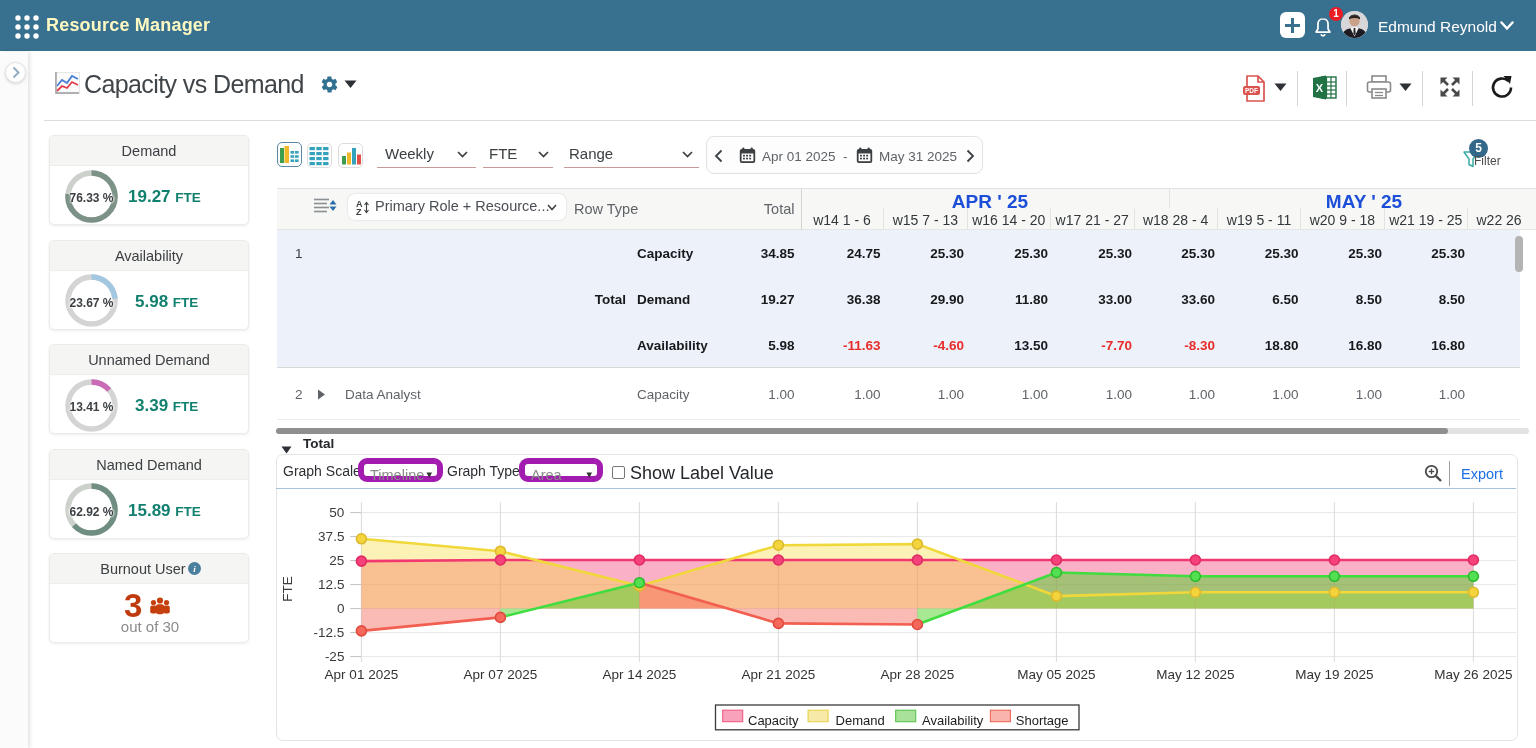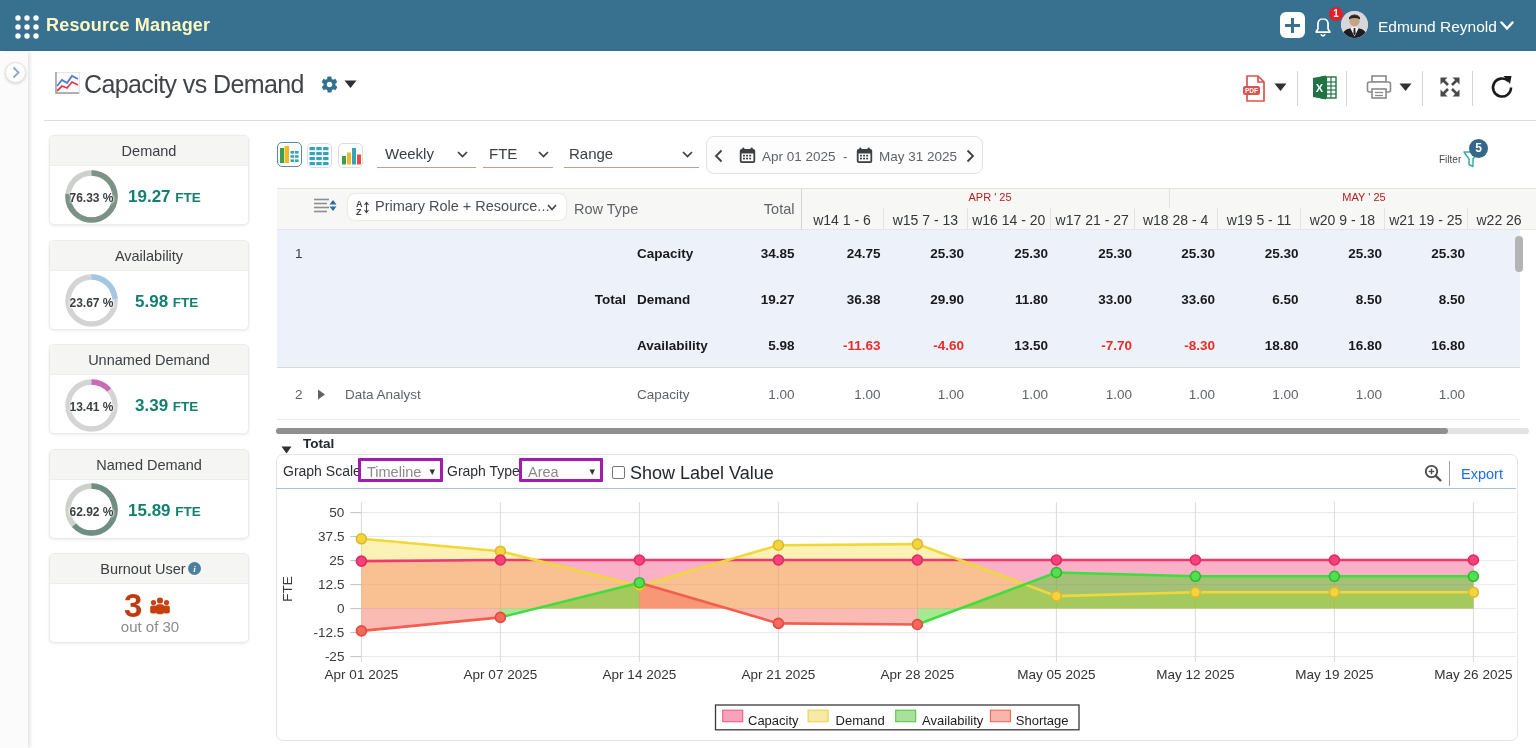--- a/index.html
+++ b/index.html
@@ -30,36 +30,36 @@
 
 .viewbtn { position:absolute; width:25px; height:25px; border:1px solid #dcdcdc; border-radius:5px; background:#fff; }
 .usel { position:absolute; height:26px; border-bottom:1.5px solid #c79a97; color:#3c4043; font-size:15px; }
 .usel .cv { position:absolute; right:2px; top:5px; color:#3c4043; }
 #datebox { position:absolute; left:706px; top:136px; width:277px; height:38px; background:#fdfdfd; border:1px solid #e2e2e2; border-radius:8px; }
 .dtx { position:absolute; top:12px; font-size:13.5px; color:#5f6368; }
 
 #thead { position:absolute; left:277px; top:188px; width:1259px; height:41.5px; background:#f7f7f5; border-top:1px solid #e2e2e0; border-bottom:1px solid #e6e6e4; }
 #pillsel { position:absolute; left:348px; top:194px; width:218px; height:26px; background:#fff; border-radius:7px; box-shadow:0 0 2px rgba(0,0,0,0.18); font-size:14.5px; color:#4a4f55; white-space:nowrap; }
 .hlbl { position:absolute; font-size:14.5px; color:#5f6368; }
-.grpl { position:absolute; top:191px; font-size:11px; font-weight:400; color:#b91c1c; }
+.grpl { position:absolute; top:191px; font-size:19px; font-weight:700; color:#1d4ed8; }
 .wk { position:absolute; top:212px; font-size:14px; color:#33373b; text-align:center; width:84px; }
 .vsep { position:absolute; background:#e3e3e1; width:1px; }
 #bluerow { position:absolute; left:277px; top:229.5px; width:1243px; height:138.5px; background:#edf1f9; border-bottom:1px solid #d8d8d6; }
 #row2 { position:absolute; left:277px; top:368px; width:1243px; height:52px; background:#fff; border-bottom:1px solid #ececea; }
 .num { position:absolute; font-size:13.5px; font-weight:700; color:#17191c; text-align:right; width:70px; }
 .numg { position:absolute; font-size:13.5px; color:#5f6368; text-align:right; width:70px; }
 .neg { color:#e82c2a; }
 .rowlbl { position:absolute; left:637px; font-size:13.5px; font-weight:700; color:#17191c; }
 
 #hscroll { position:absolute; left:276px; top:427.5px; width:1253px; height:6px; background:#e2e2e2; border-radius:3px; }
 #hthumb { position:absolute; left:0; top:0; width:1172px; height:6px; background:#8f8f8f; border-radius:3px; }
 #vthumb { position:absolute; left:1515px; top:236px; width:8px; height:36px; background:#b4b4b4; border-radius:4px; }
 
 #gpanel { position:absolute; left:276px; top:454px; width:1242px; height:287px; border:1px solid #e4e4e4; border-radius:7px; background:#fff; }
-.gsel { position:absolute; top:3.5px; height:24px; border:3px solid #a21caf; border-radius:1px; background:#fff; font-size:14.5px; color:#8a8a8a; }
+.gsel { position:absolute; top:3.5px; height:24px; border:6px solid #a21caf; border-radius:9px; background:#fff; font-size:14.5px; color:#8a8a8a; }
 .gsel .cv2 { position:absolute; right:5px; top:4px; color:#333; font-size:11px; }
 #gsep { position:absolute; left:276px; top:487.5px; width:1240px; height:1.5px; background:#aac1dd; }
 .glbl { font-size:14px; color:#2c2f33; position:absolute; top:8px; }
 </style>
 </head>
 <body>
 <div id="root">
 
 <div id="topbar">
   <svg class="abs" style="left:14px;top:14px" width="26" height="26" viewBox="0 0 26 26">
@@ -331,21 +331,21 @@
   <div class="dtx" style="left:172px">May 31 2025</div>
   <svg class="abs" style="left:259px;top:12px" width="9" height="14" viewBox="0 0 9 14">
         <path d="M1.5 1.5 L7 7 L1.5 12.5" fill="none" stroke="#3c4043" stroke-width="1.8"></path>
       </svg>
 </div>
 
 <svg class="abs" style="left:1463px;top:151px" width="16" height="17" viewBox="0 0 16 17">
   <path d="M1 1 L15 1 L10 8 L10 15.5 L6 13.5 L6 8 Z" fill="#fff" stroke="#3aaca8" stroke-width="1.5" stroke-linejoin="round"></path>
 </svg>
 <div class="abs" style="left:1469px;top:138.5px;width:19px;height:19px;border-radius:50%;background:#33688a;color:#fff;font-size:12px;font-weight:700;text-align:center;line-height:19px">5</div>
-<div class="abs" style="left:1439px;top:154px;font-size:10px;color:#4a4a4a">Filter</div>
+<div class="abs" style="left:1474px;top:154px;font-size:12px;color:#4a4a4a">Filter</div>
 
 <div id="thead"></div>
 <svg class="abs" style="left:314px;top:198px" width="25" height="16" viewBox="0 0 25 16">
   <g stroke="#8a8f94" stroke-width="1.6">
         <line x1="0" y1="1.5" x2="15" y2="1.5"></line>
         <line x1="0" y1="5.5" x2="13" y2="5.5"></line>
         <line x1="0" y1="9.5" x2="15" y2="9.5"></line>
         <line x1="0" y1="13.5" x2="13" y2="13.5"></line>
       </g>
   <path d="M22.5 6.5 L15.5 6.5 L19 2 Z" fill="#2b6ca8"></path>

